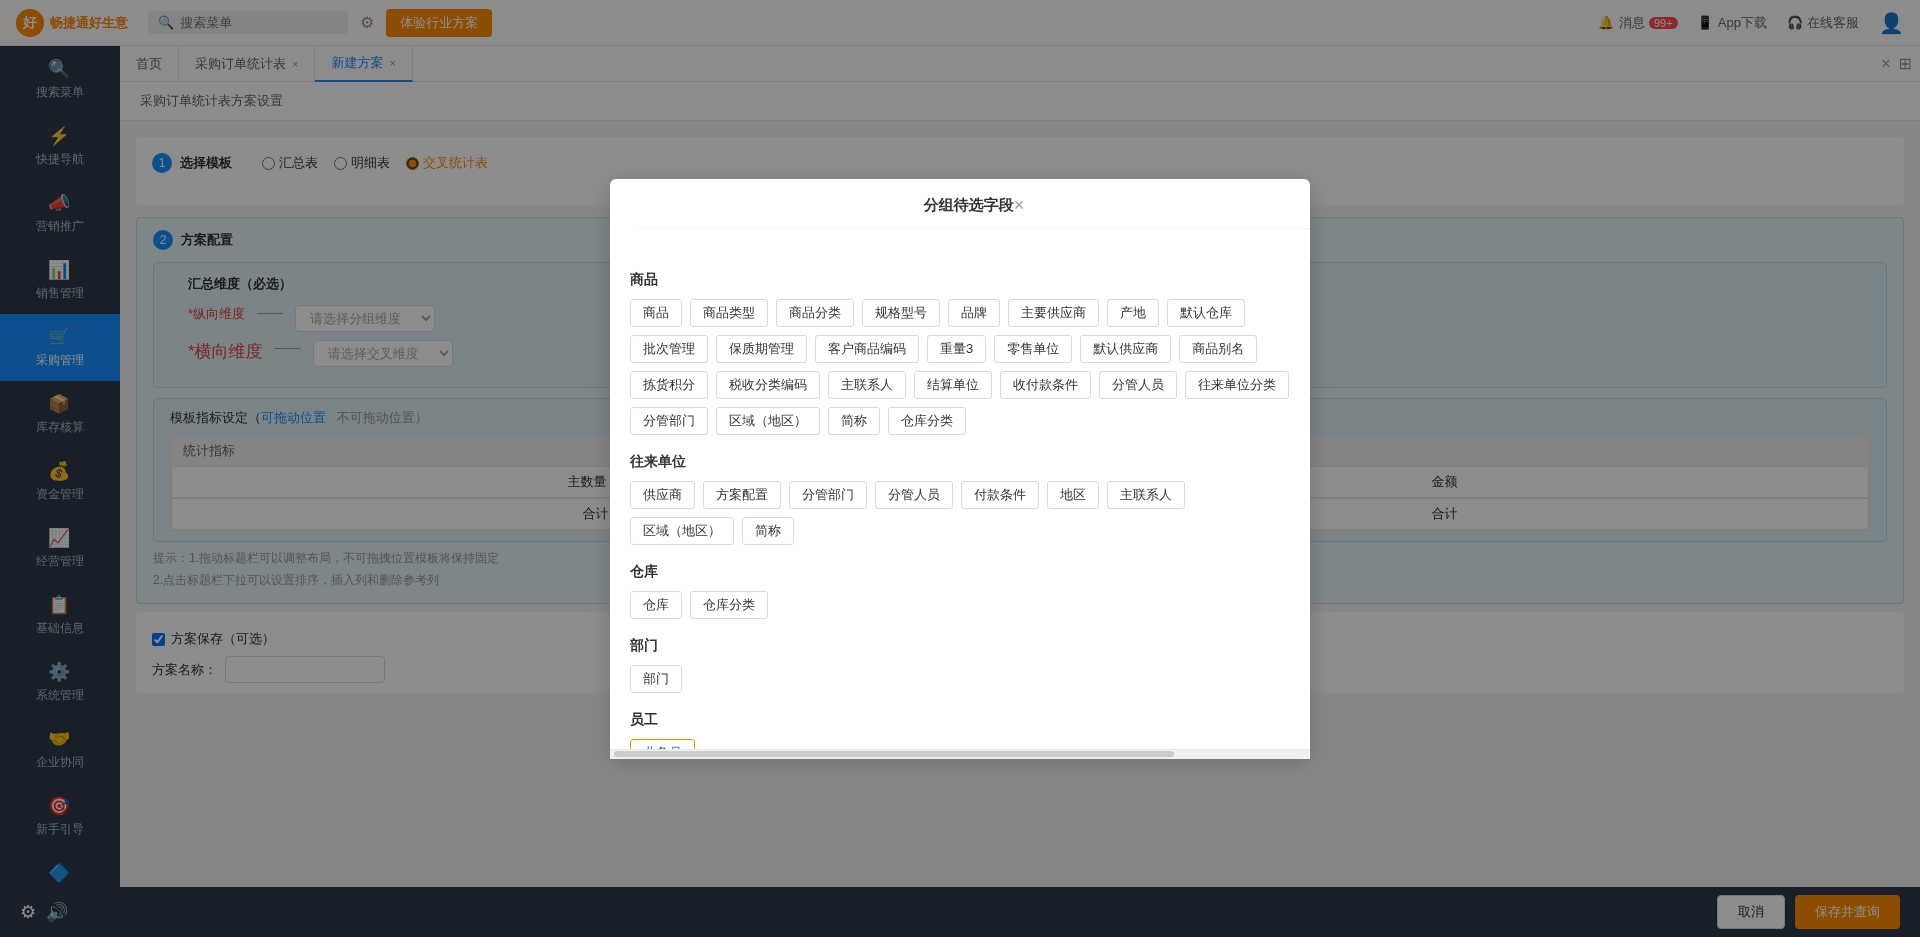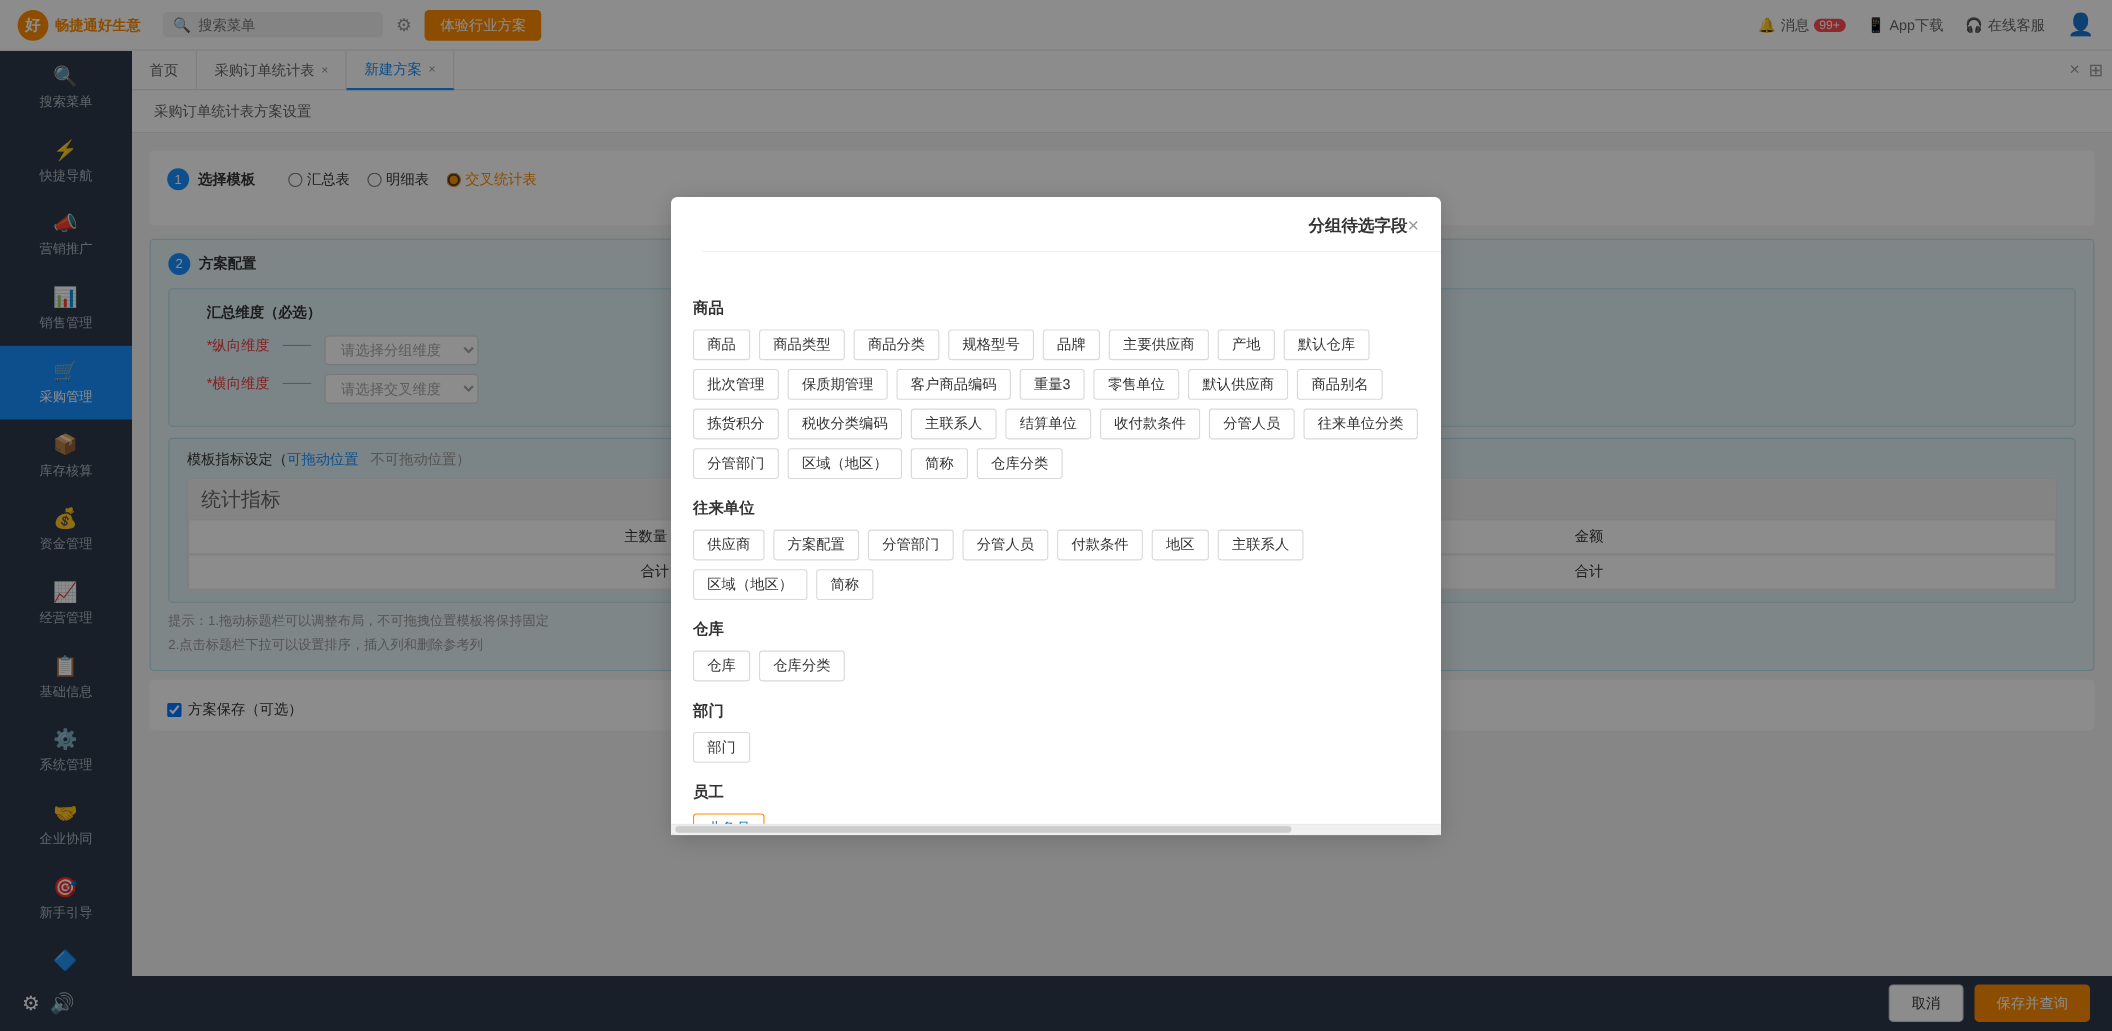--- a/index.html
+++ b/index.html
@@ -194,21 +194,21 @@
     .modal {
       background: #fff;
       border-radius: 6px;
       width: 700px;
       max-height: 580px;
       display: flex; flex-direction: column;
       box-shadow: 0 4px 24px rgba(0,0,0,0.18);
       position: relative;
     }
     .modal-header {
-      display: flex; align-items: center; justify-content: flex-end;
+      display: flex; align-items: center; justify-content: center;
       padding: 16px 20px 12px;
       border-bottom: 1px solid #f0f0f0;
       flex-shrink: 0;
       margin-left: 28px;
     }
     .modal-title { font-size: 15px; font-weight: bold; color: #333; }
     .modal-close { cursor: pointer; color: #999; font-size: 18px; }
     .modal-body {
       flex: 1;
       overflow-y: auto;
@@ -272,21 +272,21 @@
     .indicator-section {
       background: #fff;
       border: 1px solid #e8e8e8;
       border-radius: 4px;
       margin-top: 8px;
       overflow: hidden;
     }
     .indicator-header {
       background: #f0f0f0;
       padding: 6px 12px;
-      font-size: 18px; color: #666;
+      font-size: 13px; color: #666;
     }
     .indicator-table {
       display: flex;
     }
     .indicator-col { flex: 1; }
     .indicator-cell {
       padding: 6px 10px;
       border: 1px solid #e8e8e8;
       font-size: 13px; color: #333;
       text-align: center;
@@ -450,21 +450,21 @@
           <span style="font-weight:bold;color:#333;">汇总维度（必选）</span>
         </div>
         <div class="dimension-row">
           <span style="color:#e84040;font-size:13px;">*纵向维度</span>
           <span style="color:#999;">——</span>
           <select class="dimension-select">
             <option value="">请选择分组维度</option>
           </select>
         </div>
         <div class="dimension-row">
-          <span style="color:#e84040;font-size:13px;">*横向维度</span>
+          <span style="color:#e84040;font-size:17px;">*横向维度</span>
           <span style="color:#999;">——</span>
           <select class="dimension-select">
             <option value="">请选择交叉维度</option>
           </select>
         </div>
       </div>
 
       <div style="margin-top:10px;background:#e0f0f5;border:1px solid #b3dde8;border-radius:4px;padding:10px 16px;">
         <div style="font-size:13px;color:#333;margin-bottom:8px;">
           模板指标设定（<span style="color:#1890ff;">可拖动位置</span>
@@ -491,20 +491,24 @@
       <div class="hint-text">
         <div>提示：1.拖动标题栏可以调整布局，不可拖拽位置模板将保持固定</div>
         <div>2.点击标题栏下拉可以设置排序，插入列和删除参考列</div>
       </div>
     </div>
 
     <div class="form-section" style="padding:10px 16px;">
       <div class="checkbox-row">
         <input type="checkbox" checked="" style="">
         <span class="scheme-name-label">方案保存（可选）</span>
+      </div>
+      <div style="display:flex;align-items:center;gap:8px;margin-top:8px;">
+        <span>方案名称：</span>
+        <input type="text" class="form-input" style="width: 160px;" placeholder="">
       </div>
     </div>
 
   </div>
 </div>
 
 <div class="bottom-bar">
   <span class="bottom-icon">⚙</span>
   <span class="bottom-icon">🔊</span>
   <div class="bottom-actions">

